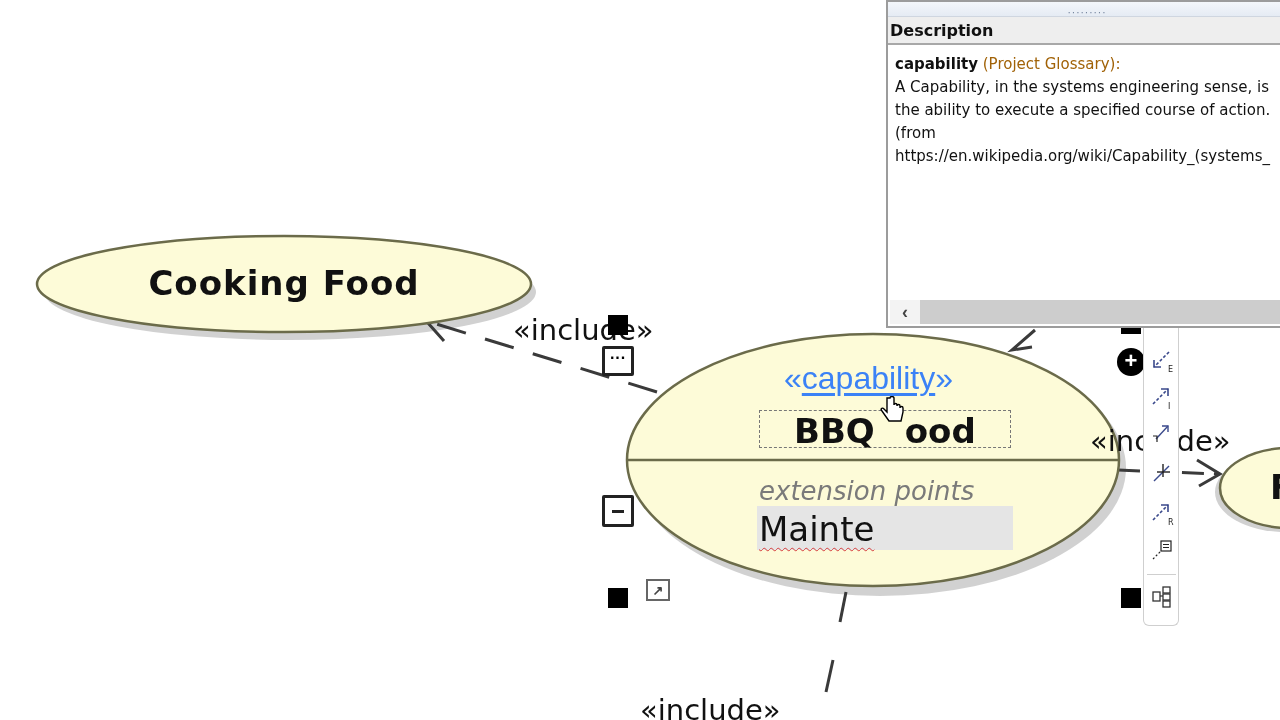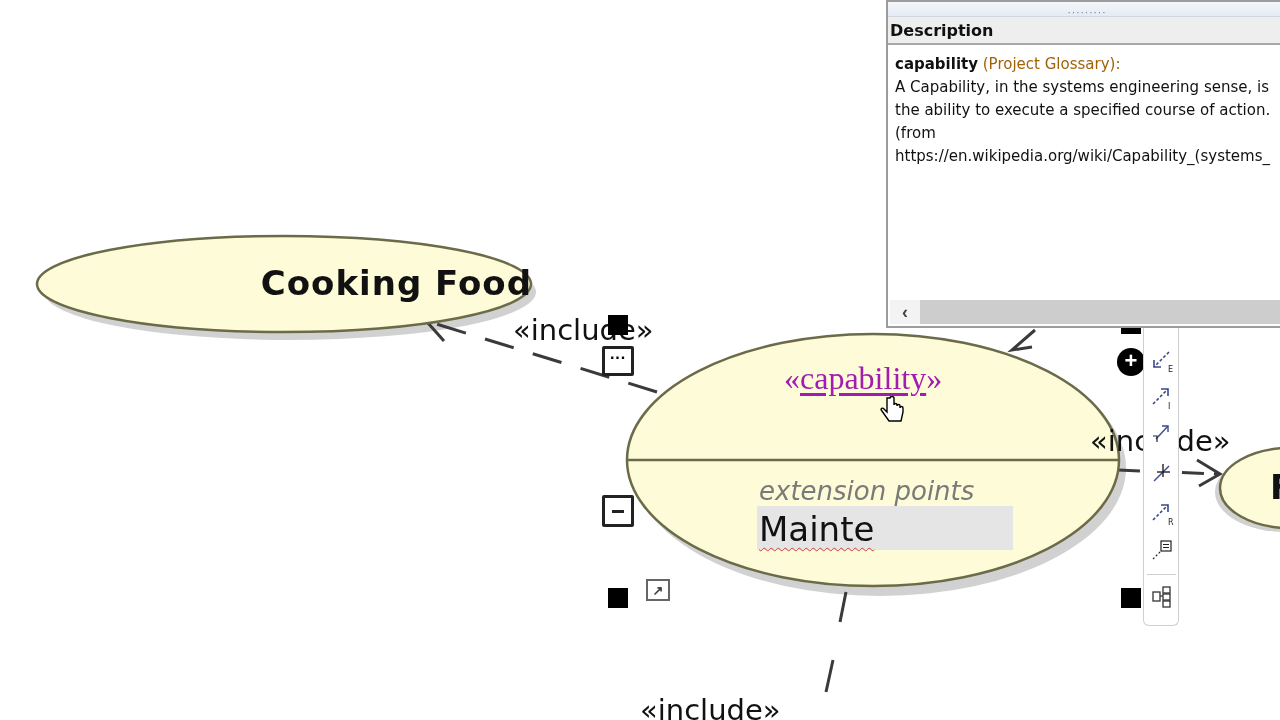--- a/index.html
+++ b/index.html
@@ -1,21 +1,21 @@
 <!DOCTYPE html>
 <html><head>
 <meta charset="utf-8">
 <style>
   html, body { margin:0; padding:0; }
   body { width:1280px; height:720px; position:relative; overflow:hidden; background:#ffffff; font-family:"Liberation Sans", sans-serif; }
   #canvas { position:absolute; left:0; top:0; width:1280px; height:720px; }
   .abs { position:absolute; }
   .label-include { font-family:"DejaVu Sans", sans-serif; font-size:29px; color:#111; white-space:nowrap; line-height:1; }
   .uc-title { font-family:"DejaVu Sans", sans-serif; font-weight:bold; color:#111; white-space:nowrap; line-height:1; }
-  .stereo { font-family:Liberation Serif, serif; font-size:32px; color:#a21caf; white-space:nowrap; line-height:1; }
+  .stereo { font-family:Liberation Sans, sans-serif; font-size:32px; color:#3b82f6; white-space:nowrap; line-height:1; }
   .stereo .u { text-decoration:underline; text-decoration-thickness:3px; text-underline-offset:4px; }
   .ext-title { font-family:"DejaVu Sans", sans-serif; font-style:italic; font-size:26px; color:#7a7a7a; white-space:nowrap; line-height:1; }
   .ext-edit { background:#e5e5e5; }
   .ext-val { font-family:"DejaVu Sans", sans-serif; font-size:34px; color:#111; white-space:nowrap; line-height:1; text-decoration: underline wavy #d43b3b; text-decoration-thickness:1px; text-underline-offset:6px; }
   .name-box { border:1px dashed #777; }
   .handle { background:#000; }
   .smallbtn { border:3px solid #222; background:#fff; border-radius:2px; display:flex; align-items:center; justify-content:center; box-sizing:border-box; }
   
   #desc-panel { left:886px; top:0; width:400px; height:328px; background:#fff; border:2px solid #9c9c9c; border-right:none; box-sizing:border-box; }
   #desc-grip { height:14px; background:linear-gradient(#f4f7fb,#e5ebf4); border-bottom:1px solid #cfd6e0; text-align:center; }
@@ -64,30 +64,35 @@
 
     <ellipse cx="284" cy="284" rx="247" ry="48" fill="#fdfbd8" stroke="#6b6b4a" stroke-width="2.5"></ellipse>
 
     <ellipse cx="873" cy="460" rx="246" ry="126" fill="#fdfbd8" stroke="#6b6b4a" stroke-width="2.5"></ellipse>
     <line x1="628" y1="460" x2="1119" y2="460" stroke="#6b6b4a" stroke-width="2.5"></line>
 
     <ellipse cx="1290" cy="488" rx="70" ry="40" fill="#fdfbd8" stroke="#6b6b4a" stroke-width="2.5"></ellipse>
   </svg>
 
   <div class="abs" style="left:36px;top:236px;width:496px;height:96px;">
-    <div class="uc-title abs" style="left:0;top:30px;width:496px;text-align:right;font-size:34px;letter-spacing:1px;">Cooking Food</div>
+    <div class="uc-title abs" style="left:0;top:30px;width:496px;text-align:center;font-size:34px;letter-spacing:1px;">Cooking Food</div>
   </div>
 
   <div class="label-include abs" style="left:513px;top:316px;">«include»</div>
   <div class="label-include abs" style="left:1090px;top:427px;">«include»</div>
   <div class="label-include abs" style="left:640px;top:696px;">«include»</div>
 
   <div class="abs" style="left:627px;top:334px;width:494px;height:252px;">
     <div class="stereo abs" style="left:157px;top:28px;">
       <span>«</span><span class="u">capability</span><span>»</span>
+    </div>
+    <div class="name-box abs" style="left:132px;top:76px;width:250px;height:36px;">
+      <div class="uc-title abs" style="left:34px;top:3px;font-size:34px;">
+        <span>BBQ</span><span style="display:inline-block;width:30px;"></span><span>ood</span>
+      </div>
     </div>
     <div class="ext-title abs" style="left:132px;top:144px;">extension points</div>
     <div class="ext-edit abs" style="left:130px;top:172px;width:256px;height:44px;">
       <div class="ext-val abs" style="left:2px;top:6px;">Mainte</div>
     </div>
   </div>
 
   <svg class="abs" style="left:880px;top:396px" width="26" height="32" viewBox="0 0 26 32">
     <path d="M7 2 v14 l-3 -3 c-2 -2 -4 0 -2 2 l7 10 h12 l2 -9 v-4 c0 -2 -3 -2 -3 0 v-2 c0 -2 -3 -2 -3 0 v-1 c0 -2 -3 -2 -3 0 v-7 c0 -2 -4 -2 -4 0 z" fill="#fff" stroke="#000" stroke-width="1.4"></path>
   </svg>

